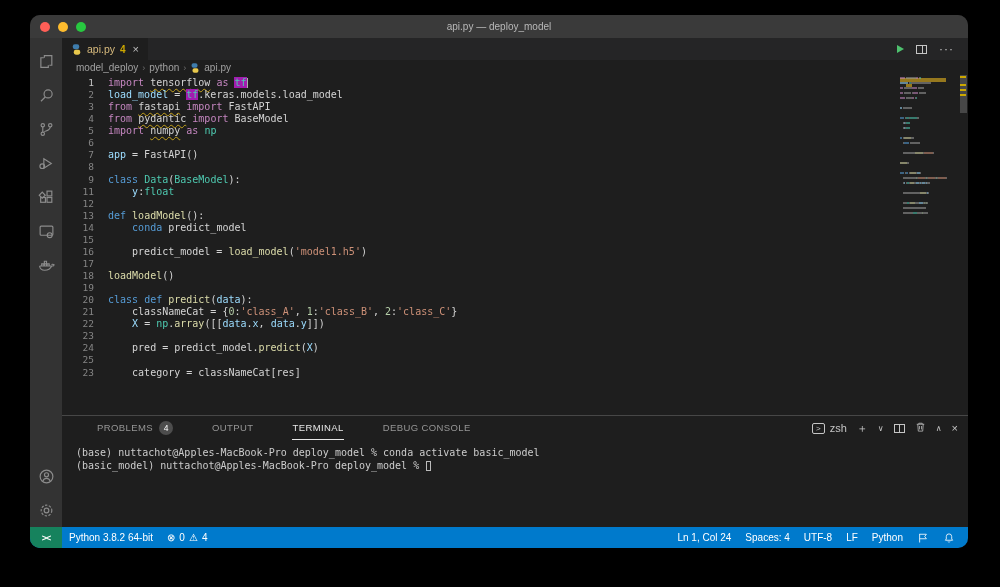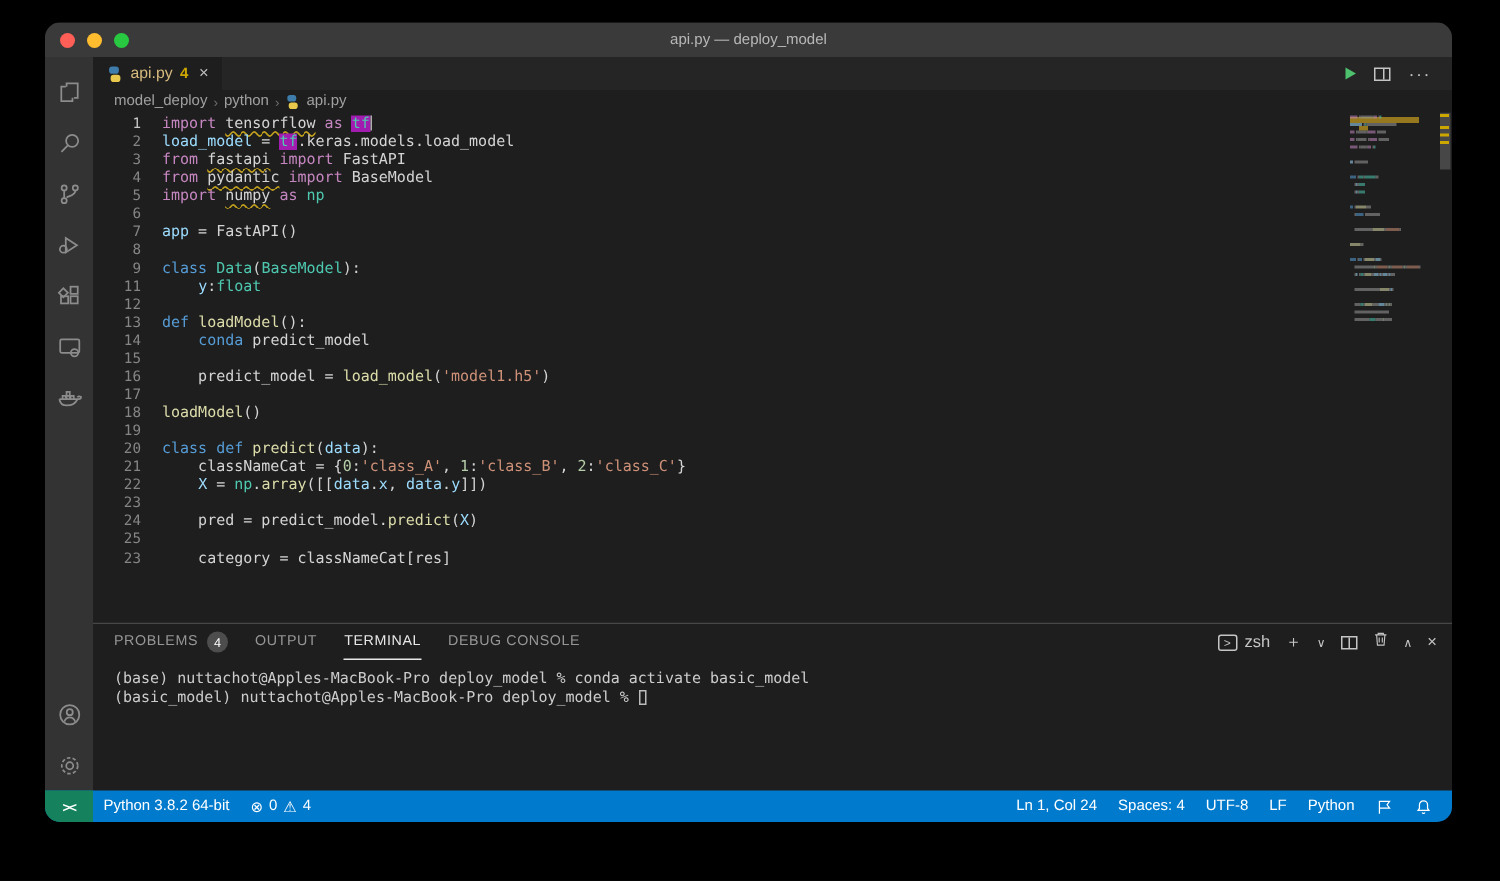--- a/index.html
+++ b/index.html
@@ -66,21 +66,21 @@
   .mm-band2 { position:absolute; right:46px; top:7px; width:6px; height:3px; background:#96781E; }
   .ruler { position:absolute; top:0; right:0; width:9px; height:100%; }
   .ruler .thumb { position:absolute; top:0; right:1px; width:7px; height:38px; background:rgba(121,121,121,.45); }
   .ruler .warn { position:absolute; right:2px; width:6px; height:2px; background:#CCA700; }
 
   
   .panel { height:112px; flex:0 0 auto; border-top:1px solid #474747; background:#1E1E1E;
            display:flex; flex-direction:column; }
   .panel-header { height:24px; display:flex; align-items:center; padding:0 10px 0 14px; flex:0 0 auto; }
   .ptab { font-size:9.5px; letter-spacing:.4px; color:#969696; margin-right:18px; height:24px;
-          display:flex; align-items:center; gap:6px; border-bottom:1px solid transparent; }
+          display:flex; align-items:center; gap:6px; border-bottom:1px solid transparent;margin-left:21px; }
   .ptab.active { color:#E7E7E7; border-bottom-color:#E7E7E7; }
   .pbadge { background:#4D4D4D; color:#FFF; font-size:8.5px; width:14px; height:14px; border-radius:50%;
             display:flex; align-items:center; justify-content:center; letter-spacing:0; }
   .panel-controls { margin-left:auto; display:flex; align-items:center; gap:10px; color:#C5C5C5; }
   .term-icon { width:13px; height:11px; border:1px solid #C5C5C5; border-radius:2px; font-size:8px;
                display:flex; align-items:center; justify-content:center; color:#C5C5C5; }
   .shell-label { font-size:11px; color:#C5C5C5; margin-left:-5px; }
   .pc-glyph { font-size:11px; line-height:11px; }
   .pc-small { font-size:8px; }
   .trash-icon svg { width:11px; height:12px; stroke:#C5C5C5; fill:none; stroke-width:1.1; }

